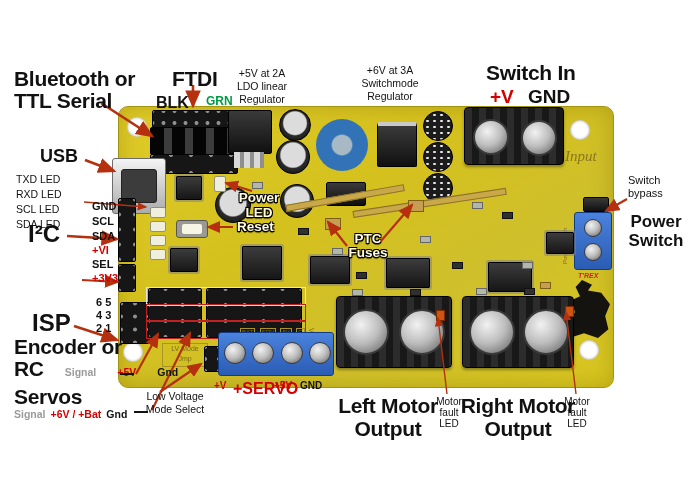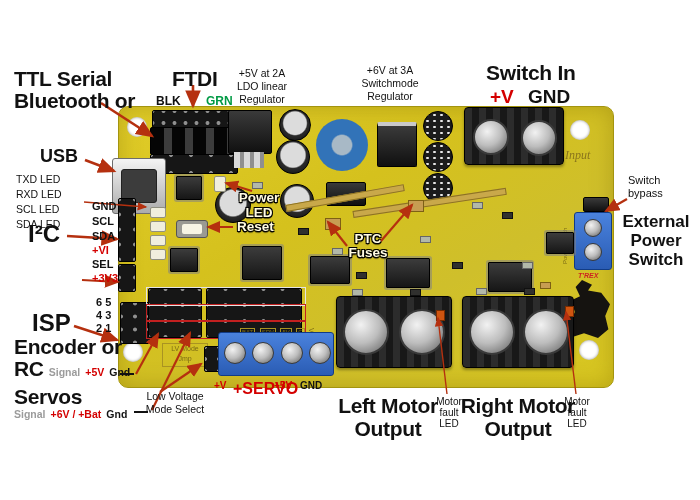--- a/index.html
+++ b/index.html
@@ -83,21 +83,21 @@
   <div class="blk-comp abs" style="left:377px;top:122px;width:38px;height:40px;border-top:4px solid #c9c9c9;"></div>
   <div class="blk-comp abs" style="left:326px;top:182px;width:38px;height:22px;"></div>
   <div class="dotcap abs" style="left:423px;top:111px;width:28px;height:28px;"></div>
   <div class="dotcap abs" style="left:423px;top:142px;width:28px;height:28px;"></div>
   <div class="dotcap abs" style="left:423px;top:173px;width:28px;height:28px;"></div>
 
   <div class="term abs" style="left:464px;top:107px;width:98px;height:56px;"></div>
   <div class="screw abs" style="left:473px;top:119px;width:32px;height:32px;"></div>
   <div class="screw abs" style="left:521px;top:120px;width:32px;height:32px;"></div>
 
-  <div class="abs" style="left:565px;top:148px;font-family:'Liberation Serif',serif;font-style:italic;font-size:12px;color:#8a751c;">Input</div>
+  <div class="abs" style="left:565px;top:148px;font-family:'Liberation Serif',serif;font-style:italic;font-size:15px;color:#8a751c;">Input</div>
   <div class="abs silk-plain" style="left:562px;top:212px;font-size:6px;writing-mode:vertical-rl;transform:rotate(180deg);height:52px;">Power Switch</div>
 
   <div class="blk-comp abs" style="left:583px;top:197px;width:24px;height:13px;"></div>
   <div class="blue-term abs" style="left:574px;top:212px;width:36px;height:56px;"></div>
   <div class="screw abs" style="left:584px;top:219px;width:16px;height:16px;border-width:1px;"></div>
   <div class="screw abs" style="left:584px;top:243px;width:16px;height:16px;border-width:1px;"></div>
 
   <div class="abs" style="left:578px;top:272px;color:#c22;font-size:7px;font-style:italic;font-weight:bold;">T'REX</div>
   <div class="abs" style="left:570px;top:280px;width:40px;height:58px;background:#151310;
        clip-path:polygon(30% 0,55% 8%,45% 18%,78% 22%,100% 42%,88% 62%,96% 85%,70% 100%,35% 92%,8% 98%,0 75%,12% 55%,4% 35%,25% 28%,14% 12%);"></div>
@@ -206,26 +206,26 @@
     <line x1="627" y1="199" x2="606" y2="211" stroke="#b5300f" stroke-width="2.2" marker-end="url(#ah)"></line>
     <line x1="252" y1="191" x2="226" y2="183" stroke="#b5300f" stroke-width="2" marker-end="url(#ah)"></line>
     <line x1="233" y1="227" x2="208" y2="227" stroke="#b5300f" stroke-width="2" marker-end="url(#ah)"></line>
     <line x1="347" y1="246" x2="328" y2="222" stroke="#b5300f" stroke-width="2.2" marker-end="url(#ah)"></line>
     <line x1="381" y1="241" x2="412" y2="205" stroke="#b5300f" stroke-width="2.2" marker-end="url(#ah)"></line>
     <line x1="447" y1="394" x2="438" y2="318" stroke="#b5300f" stroke-width="1.4" marker-end="url(#ah)"></line>
     <line x1="576" y1="394" x2="566" y2="312" stroke="#b5300f" stroke-width="1.4" marker-end="url(#ah)"></line>
   </svg>
 
   <div class="abs lbl-xl" style="left:14px;top:68px;">
+    <div>Bluetooth or</div>
     <div>TTL Serial</div>
-    <div>Bluetooth or</div>
   </div>
 
   <div class="abs lbl-xl" style="left:172px;top:68px;">FTDI</div>
-  <div class="abs b" style="left:156px;top:94px;font-size:12px;">BLK</div>
+  <div class="abs b" style="left:156px;top:94px;font-size:16px;">BLK</div>
   <div class="abs b green" style="left:206px;top:94px;font-size:12px;">GRN</div>
 
   <div class="abs ctr lbl-s" style="left:222px;top:67px;width:80px;">
     <div>+5V at 2A</div>
     <div>LDO linear</div>
     <div>Regulator</div>
   </div>
 
   <div class="abs ctr lbl-s" style="left:342px;top:64px;width:96px;">
     <div>+6V at 3A</div>
@@ -256,21 +256,21 @@
   <div class="abs lbl-xxl" style="left:28px;top:220px;">I²C</div>
 
 
   <div class="abs lbl-xxl" style="left:32px;top:309px;">ISP</div>
   <div class="abs rt b" style="left:96px;top:296px;width:24px;font-size:11px;">6 5</div>
   <div class="abs rt b" style="left:96px;top:309px;width:24px;font-size:11px;">4 3</div>
   <div class="abs rt b" style="left:96px;top:322px;width:24px;font-size:11px;">2 1</div>
 
   <div class="abs" style="left:14px;top:336px;">
     <div class="lbl-xl">Encoder or</div>
-    <div style="display:flex;align-items:baseline;gap:5px;">
+    <div style="display:flex;align-items:baseline;gap:21px;">
       <span class="lbl-xl">RC</span>
       <span class="gray b" style="font-size:10.5px;">Signal</span>
       <span class="red b" style="font-size:10.5px;">+5V</span>
       <span class="b" style="font-size:10.5px;">Gnd</span>
     </div>
   </div>
   <div class="abs" style="left:120px;top:373px;width:14px;height:2px;background:#111;"></div>
 
   <div class="abs" style="left:14px;top:386px;">
     <div class="lbl-xl">Servos</div>
@@ -310,18 +310,17 @@
     <div>fault</div>
     <div>LED</div>
   </div>
 
   <div class="abs" style="left:628px;top:174px;font-size:11px;line-height:13px;">
     <div>Switch</div>
     <div>bypass</div>
   </div>
 
   <div class="abs ctr b" style="left:614px;top:212px;width:84px;font-size:17px;line-height:19px;">
-    <div>External</div>
     <div>Power</div>
     <div>Switch</div>
   </div>
 
 </div>
 
 </body></html>

